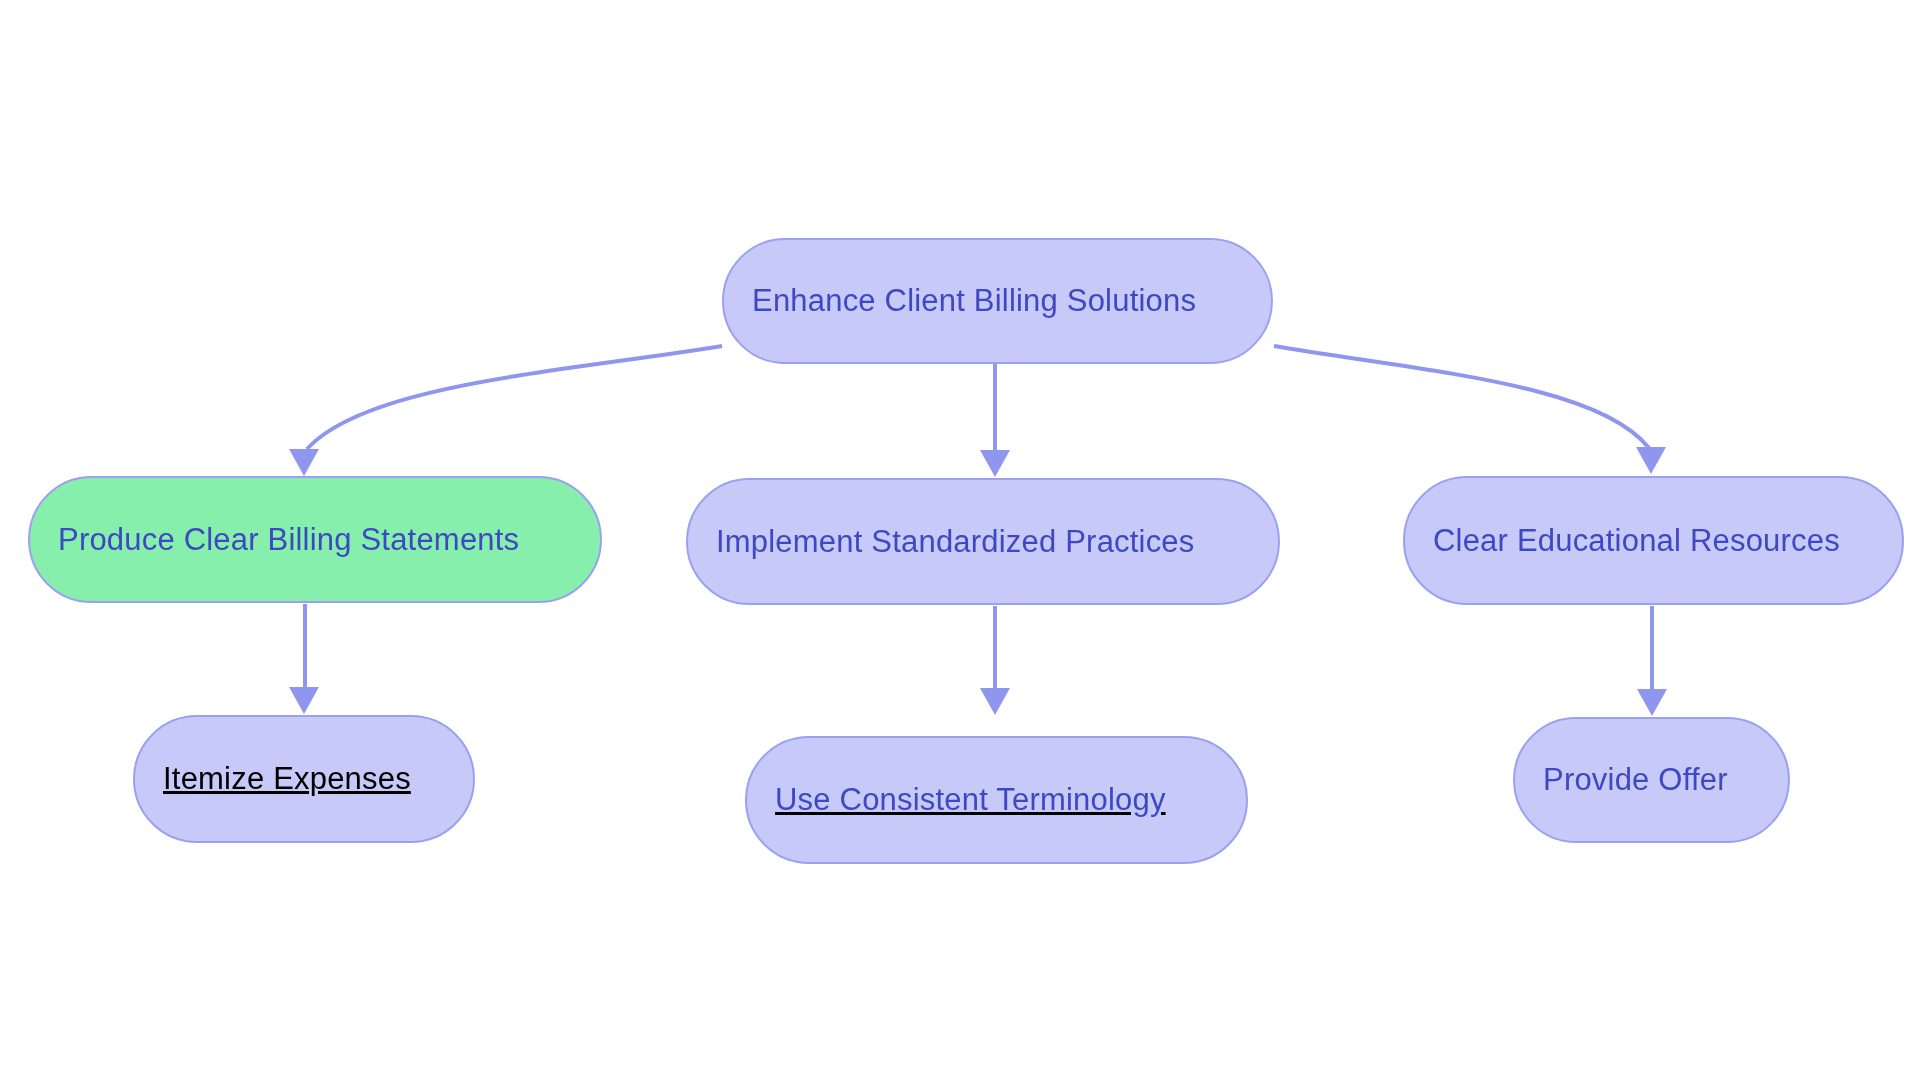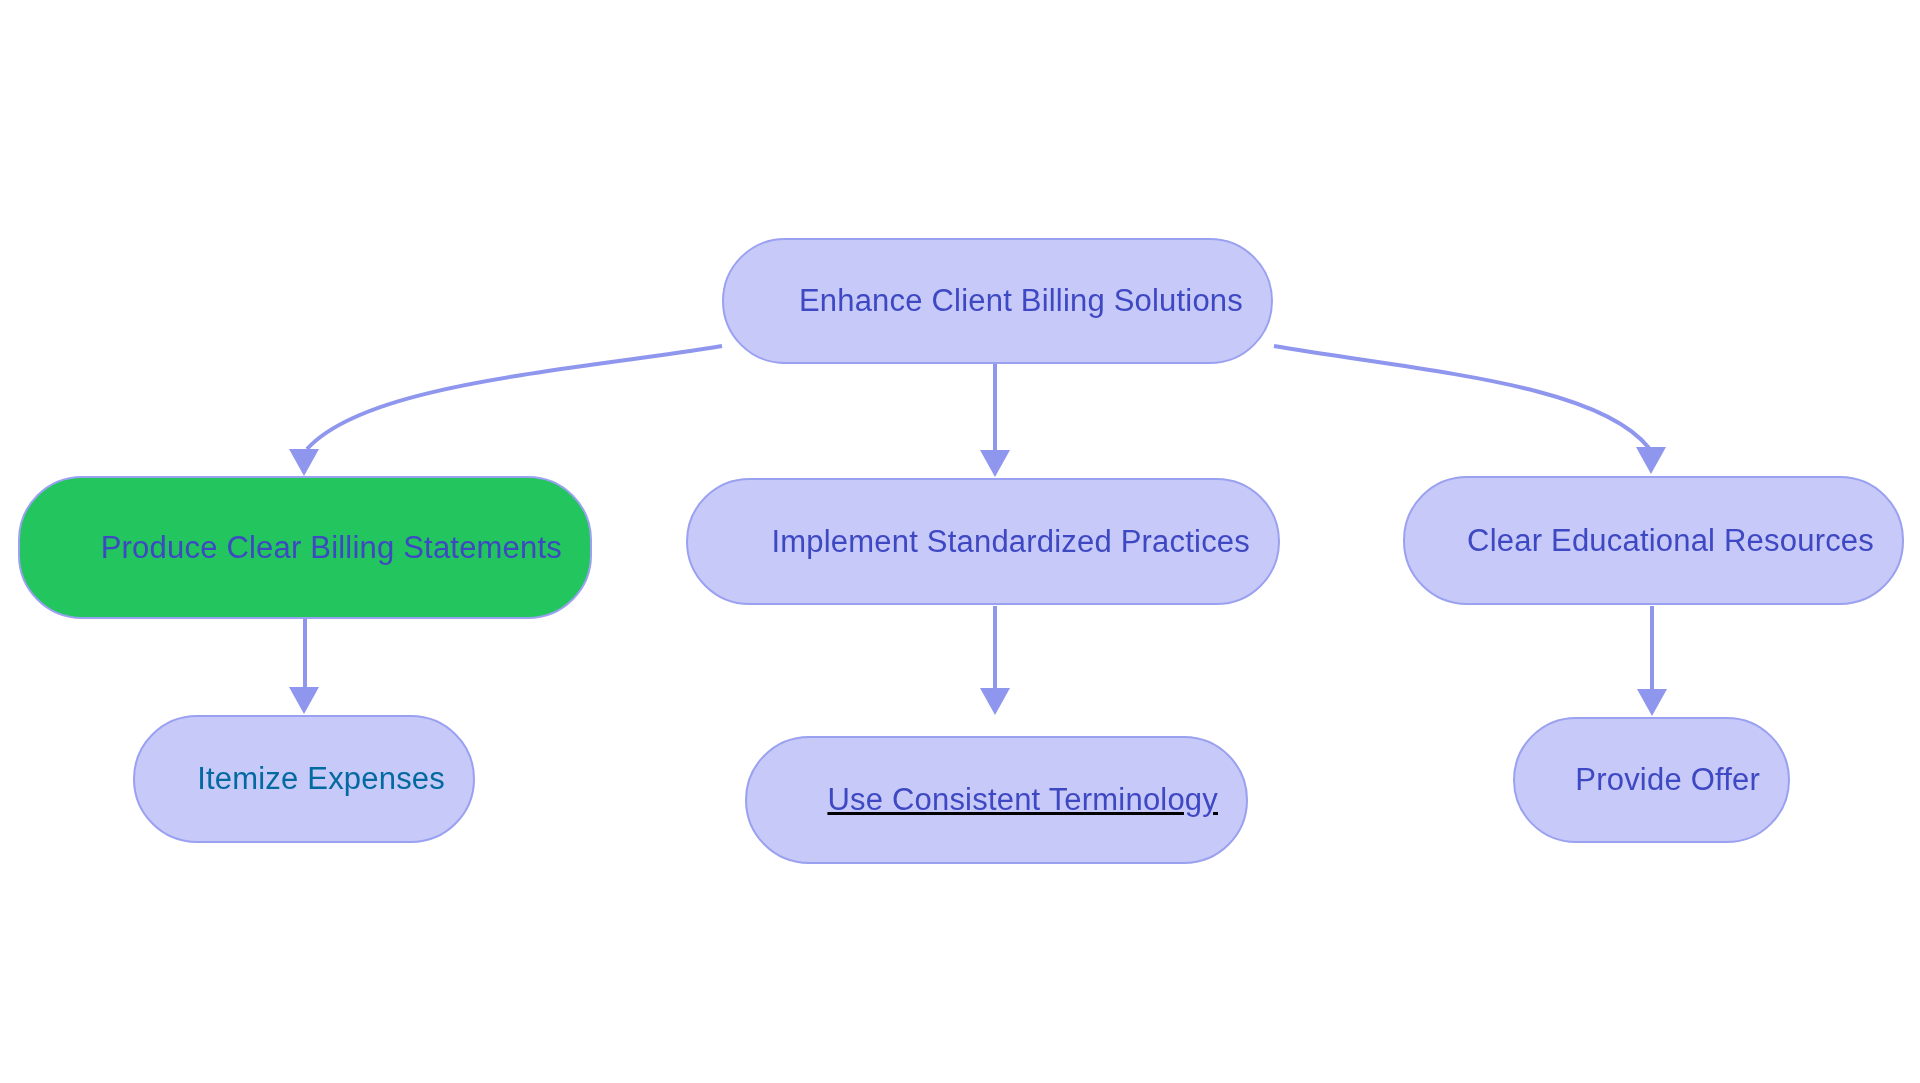--- a/index.html
+++ b/index.html
@@ -22,21 +22,21 @@
     width: 1920px;
     height: 1083px;
     pointer-events: none;
   }
   .flow-node {
     position: absolute;
     box-sizing: border-box;
     border-radius: 64px;
     display: flex;
     align-items: center;
-    justify-content: flex-end;
+    justify-content: flex-start;
     text-align: center;
     padding: 0 28px;
   }
   .flow-node .node-label {
     font-size: 31px;
     line-height: 1.15;
     letter-spacing: 0.2px;
     white-space: nowrap;
   }
 </style>
@@ -55,31 +55,31 @@
       <polygon points="289,687 319,687 304,714" fill="#8f96ee"></polygon>
       <path d="M 995 606 L 995 690" fill="none" stroke="#8f96ee" stroke-width="4" stroke-linecap="butt"></path>
       <polygon points="980,688 1010,688 995,715" fill="#8f96ee"></polygon>
       <path d="M 1652 606 L 1652 691" fill="none" stroke="#8f96ee" stroke-width="4" stroke-linecap="butt"></path>
       <polygon points="1637,689 1667,689 1652,716" fill="#8f96ee"></polygon>
     </svg>
   <div id="nodes-layer">
       <div class="flow-node" style="left: 722px; top: 238px; width: 551px; height: 126px; background: rgb(199, 201, 248); border: 2px solid rgb(154, 161, 241);">
         <span class="node-label" style="color: rgb(62, 72, 195);">Enhance Client Billing Solutions</span>
       </div>
-      <div class="flow-node" style="left: 18px; top: 476px; width: 574px; height: 143px; background: #22c55e; border: 2px solid rgb(154, 161, 241);">
+      <div class="flow-node" style="left: 28px; top: 476px; width: 574px; height: 127px; background: #86efac; border: 2px solid rgb(154, 161, 241);">
         <span class="node-label" style="color: rgb(62, 72, 195);">Produce Clear Billing Statements</span>
       </div>
       <div class="flow-node" style="left: 686px; top: 478px; width: 594px; height: 127px; background: rgb(199, 201, 248); border: 2px solid rgb(154, 161, 241);">
         <span class="node-label" style="color: rgb(62, 72, 195);">Implement Standardized Practices</span>
       </div>
       <div class="flow-node" style="left: 1403px; top: 476px; width: 501px; height: 129px; background: rgb(199, 201, 248); border: 2px solid rgb(154, 161, 241);">
         <span class="node-label" style="color: rgb(62, 72, 195);">Clear Educational Resources</span>
       </div>
       <div class="flow-node" style="left: 133px; top: 715px; width: 342px; height: 128px; background: rgb(199, 201, 248); border: 2px solid rgb(154, 161, 241);">
-        <span class="node-label" style="color: #0369a1;">Itemize Expenses</span>
+        <span class="node-label" style="color: #000000; text-decoration: underline;">Itemize Expenses</span>
       </div>
       <div class="flow-node" style="left: 745px; top: 736px; width: 503px; height: 128px; background: rgb(199, 201, 248); border: 2px solid rgb(154, 161, 241); text-decoration: underline;">
         <span class="node-label" style="color: rgb(62, 72, 195);">Use Consistent Terminology</span>
       </div>
       <div class="flow-node" style="left: 1513px; top: 717px; width: 277px; height: 126px; background: rgb(199, 201, 248); border: 2px solid rgb(154, 161, 241);">
         <span class="node-label" style="color: rgb(62, 72, 195);">Provide Offer</span>
       </div>
     </div>
 </div>
 

